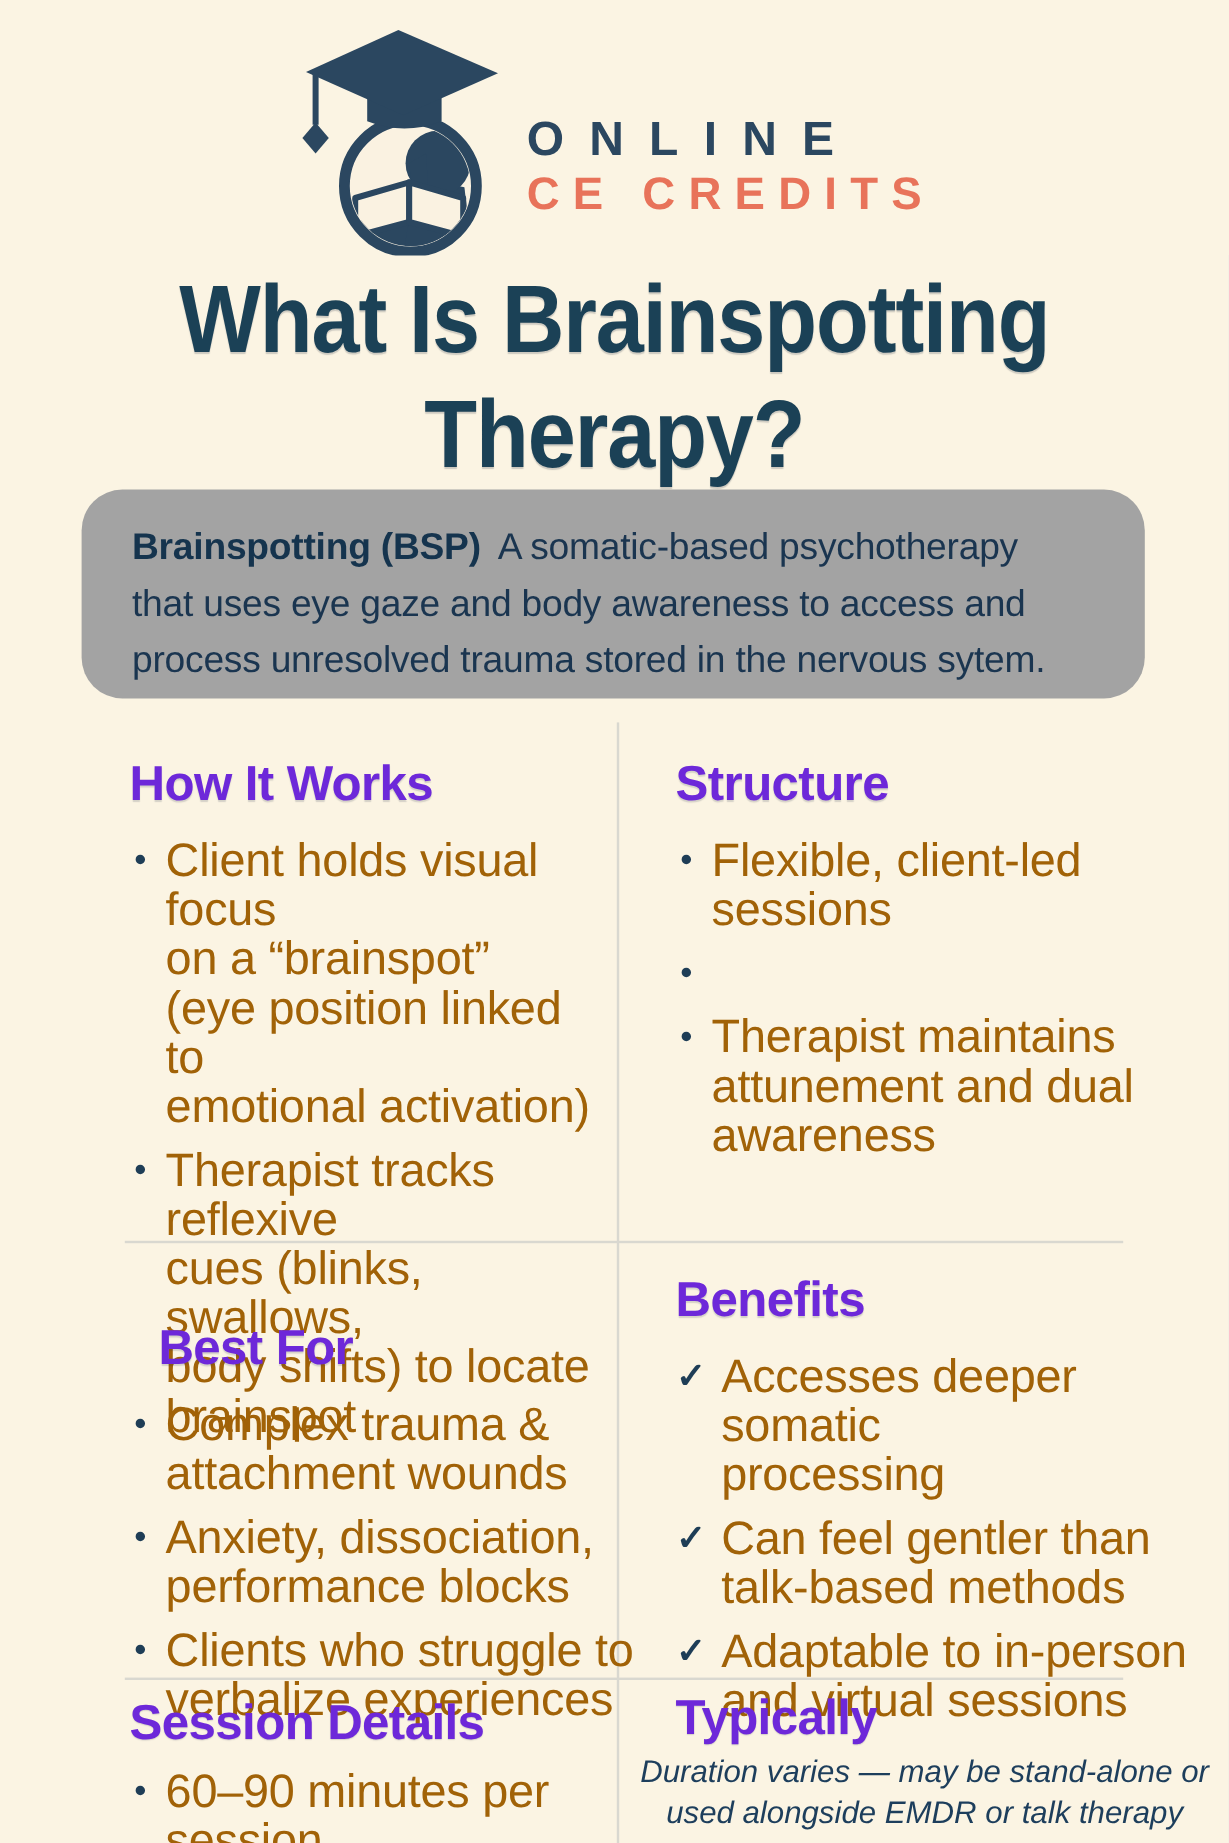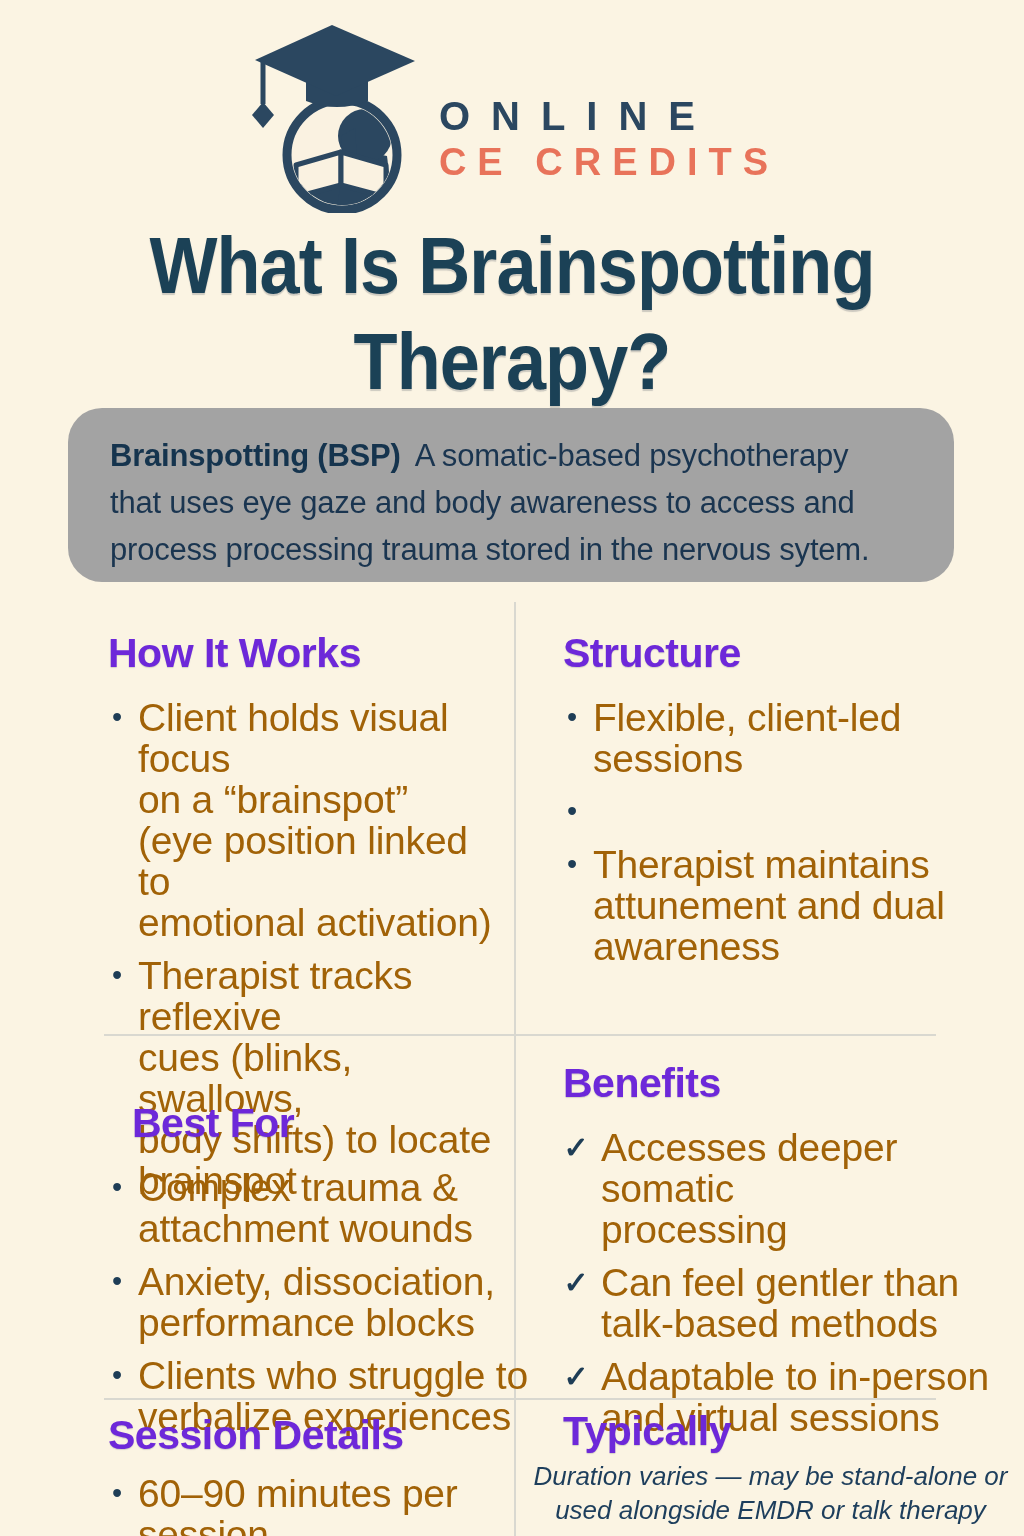--- a/index.html
+++ b/index.html
@@ -140,21 +140,21 @@
     </div>
   </header>
 
   <h1 class="title">What Is Brainspotting
 Therapy?</h1>
 
   <section class="def-box">
     <p class="def-text">
       <span class="def-term">Brainspotting (BSP)</span><span class="def-after">A somatic-based psychotherapy</span><br>
       <span>that uses eye gaze and body awareness to access and</span><br>
-      <span>process processing trauma stored in the nervous sytem.</span>
+      <span>process unresolved trauma stored in the nervous sytem.</span>
     </p>
   </section>
 
   <div class="vline"></div>
   <div class="hline hline-1"></div>
   <div class="hline hline-2"></div>
 
   <section class="cell cell-r1l">
     <h2 class="sec-heading">How It Works</h2>
     <ul class="bullet-list">

